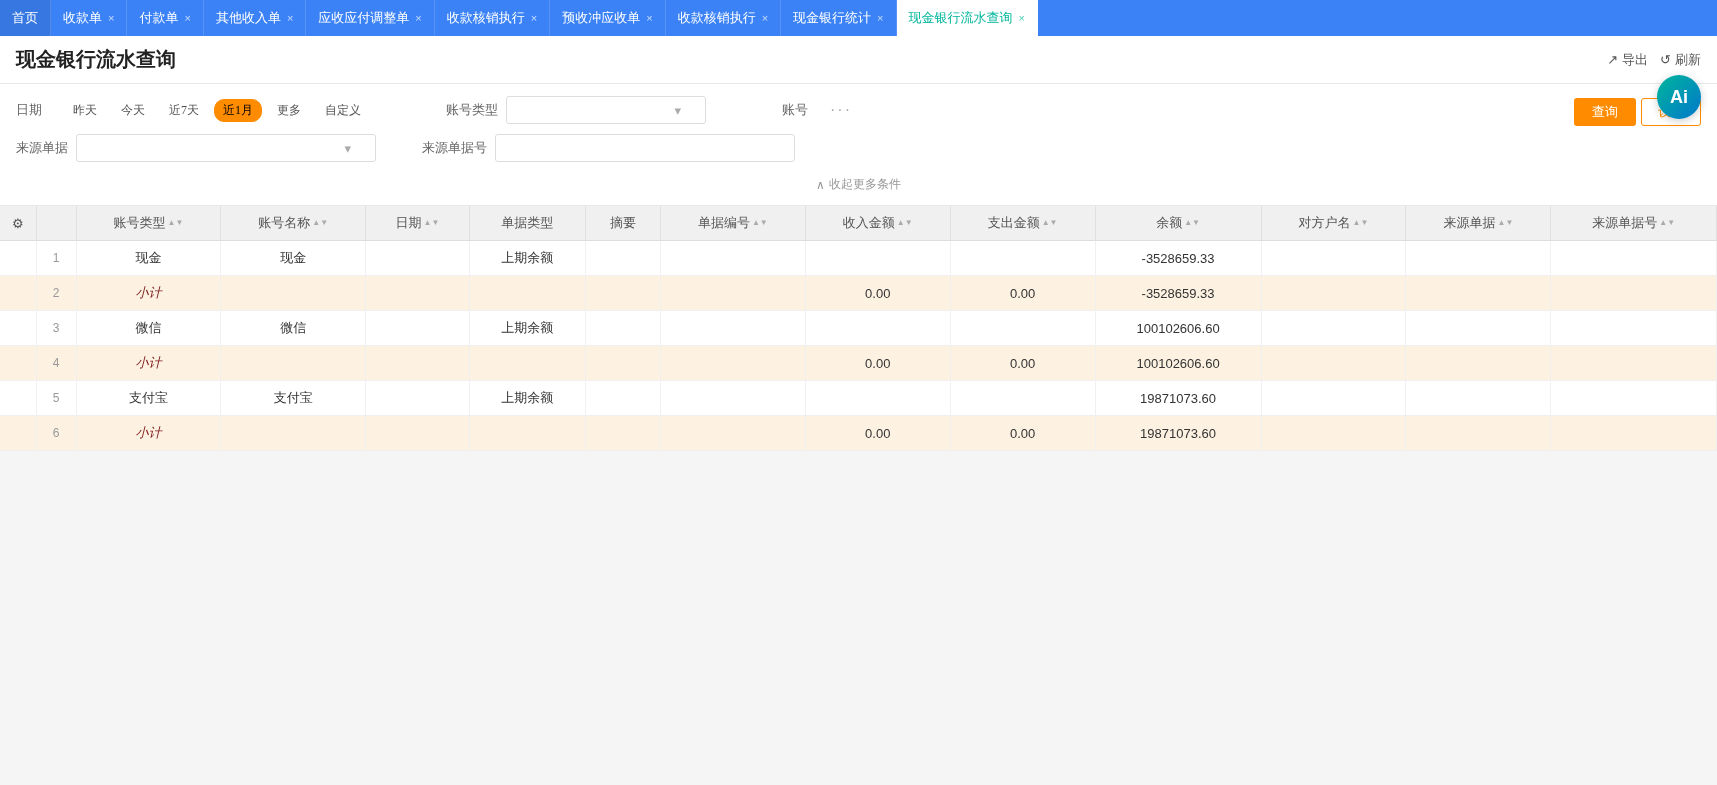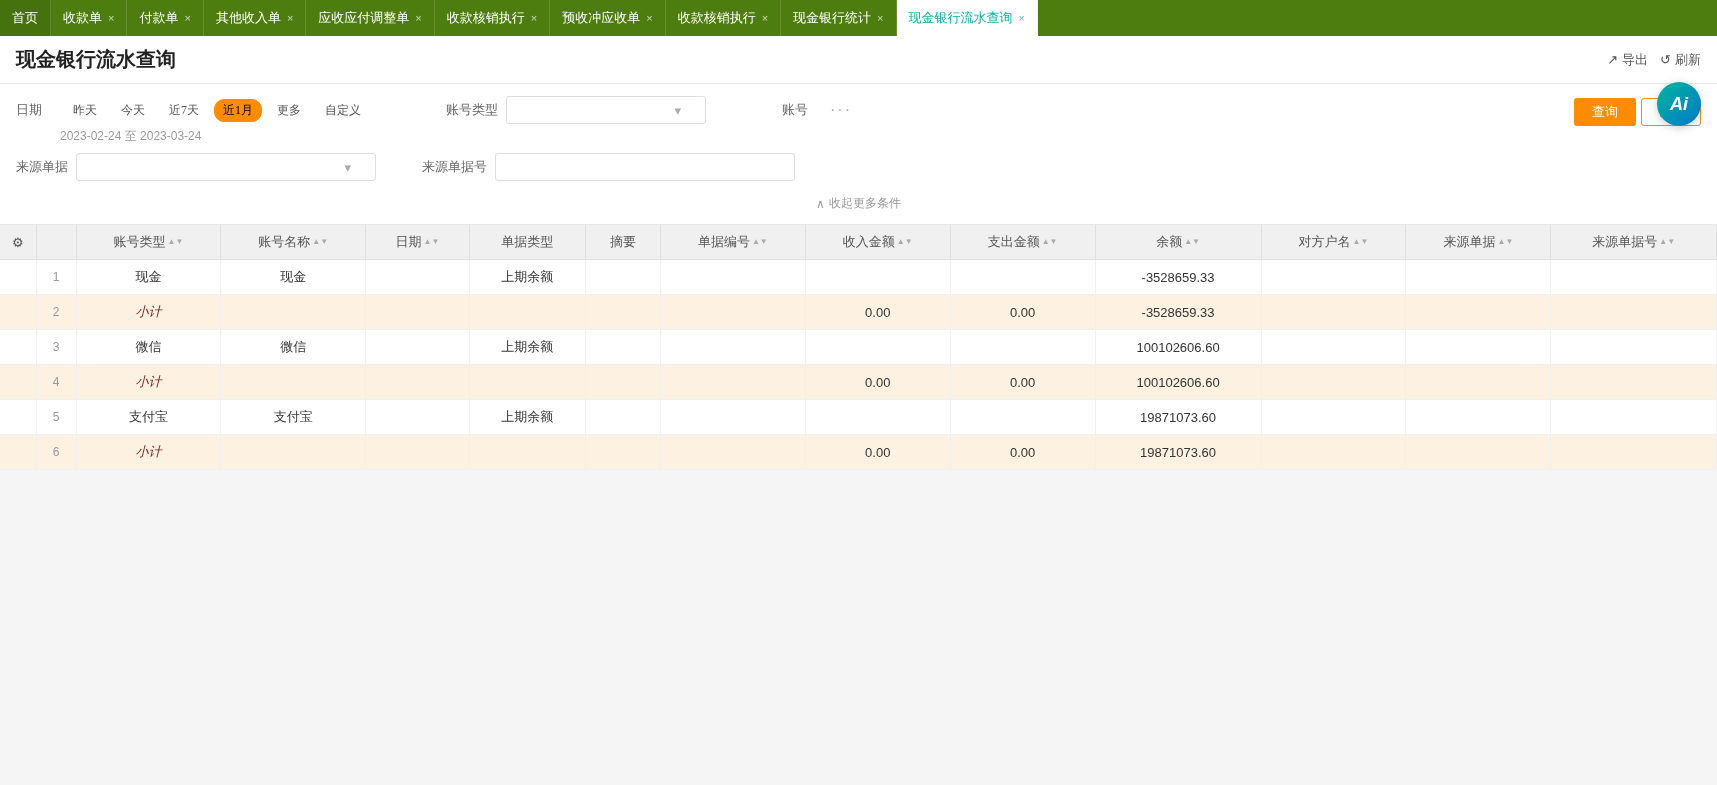--- a/index.html
+++ b/index.html
@@ -1,20 +1,20 @@
 <!DOCTYPE html>
 <html><head>
   <meta charset="utf-8">
   <style>
     * { box-sizing: border-box; margin: 0; padding: 0; }
     body { font-family: 'Microsoft YaHei', Arial, sans-serif; font-size: 13px; background: #f5f5f5; color: #333; }
 
     
     .top-nav {
-      background: #4d7c0f;
+      background: #3b82f6;
       display: flex;
       align-items: center;
       height: 36px;
       overflow: hidden;
     }
     .nav-tab {
       display: flex;
       align-items: center;
       padding: 0 12px;
       height: 100%;
@@ -238,31 +238,30 @@
       font-size: 12px;
     }
     .gear-icon-cell {
       text-align: center;
     }
 
     
     .ai-badge {
       position: fixed;
       right: 16px;
-      top: 82px;
+      top: 75px;
       background: linear-gradient(135deg, #00b69b, #0077cc);
       color: #fff;
       border-radius: 50%;
       width: 44px;
       height: 44px;
       display: flex;
       align-items: center;
       justify-content: center;
       font-size: 18px;
-      font-style: italic;
       font-weight: bold;
       cursor: pointer;
       box-shadow: 0 2px 8px rgba(0,0,0,0.2);
     }
   </style>
 </head>
 <body>
 
 <nav class="top-nav">
   <div class="nav-tab home">
@@ -345,23 +344,20 @@
             <span style="color:#aaa;">▾</span>
           </div>
         </div>
 
         <div class="filter-group" style="margin-left:60px;">
           <span class="filter-label">账号</span>
           <span class="dots-btn">···</span>
         </div>
       </div>
 
-      <div style="margin-left:40px; margin-top:-6px; margin-bottom:8px;">
-        <span class="date-range-text">2023-02-24 至 2023-03-24</span>
-      </div>
 
       <div class="filter-row">
         <div class="filter-group">
           <span class="filter-label">来源单据</span>
           <div class="filter-select" style="min-width:300px;">
             <span></span>
             <span style="color:#aaa;">▾</span>
           </div>
         </div>
         <div class="filter-group" style="margin-left:30px;">

